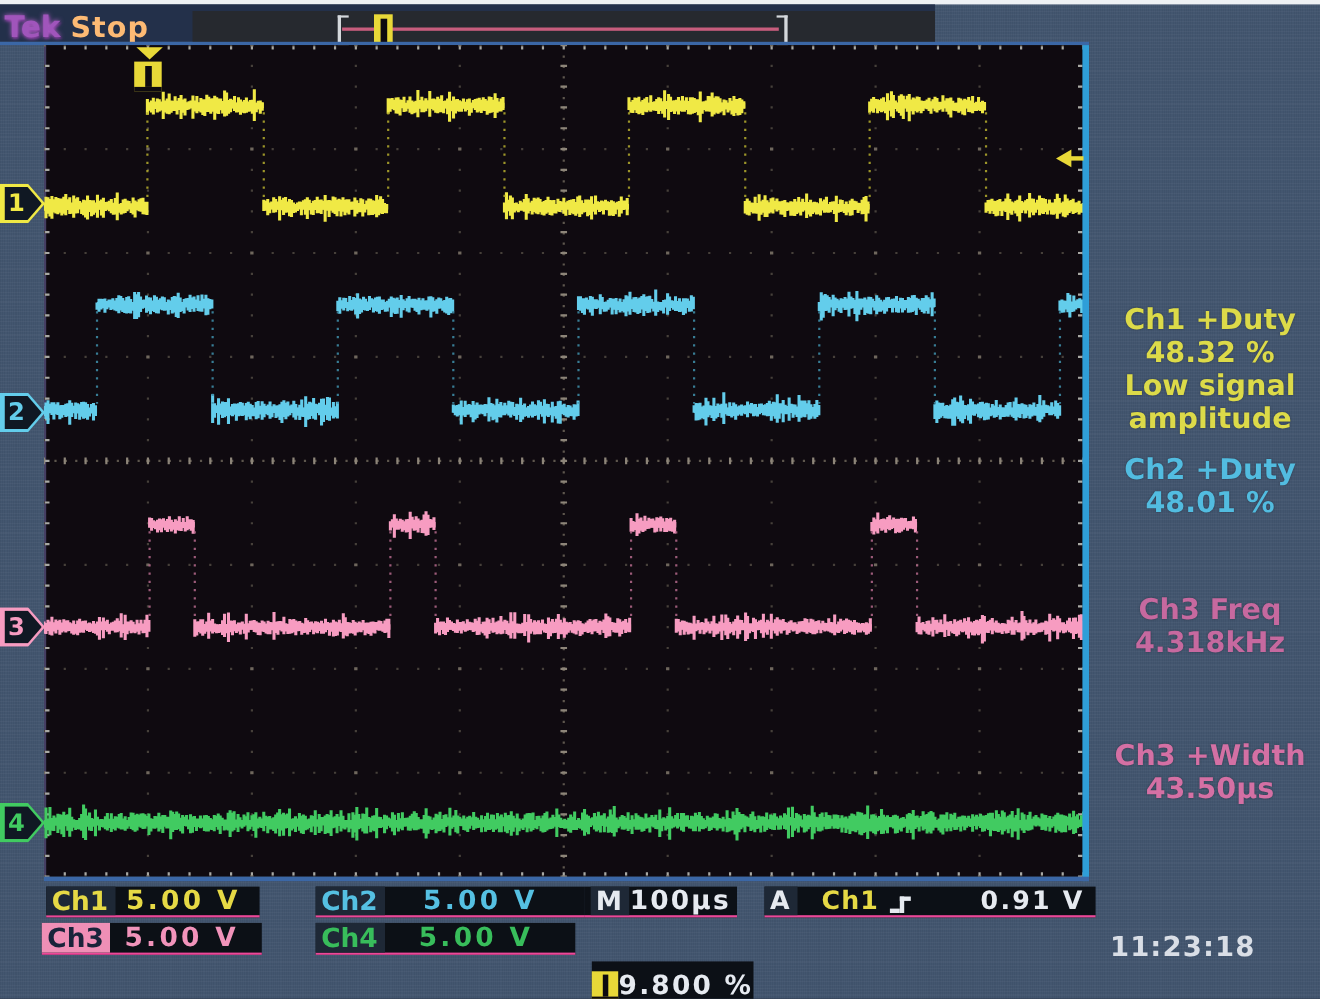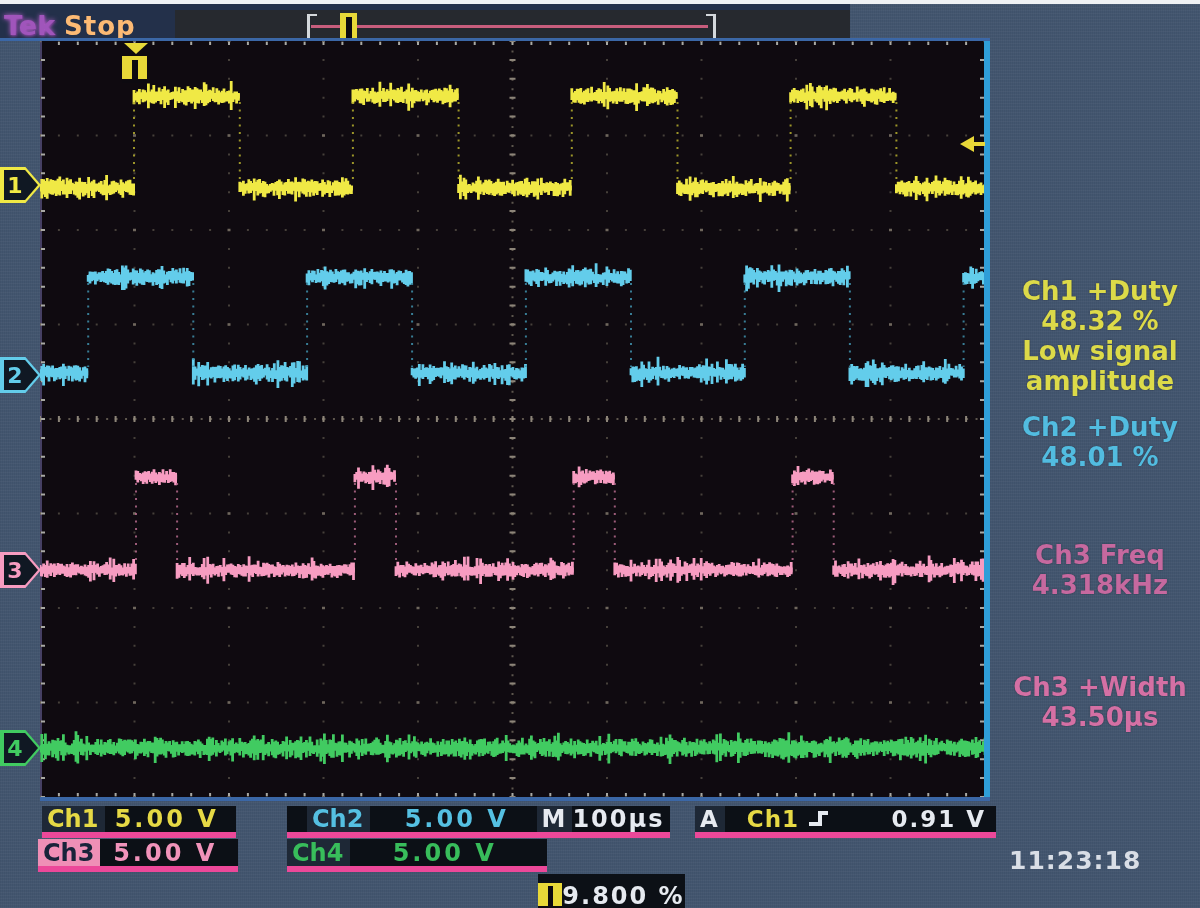--- a/index.html
+++ b/index.html
@@ -44,33 +44,33 @@
   .chmarker .inner{position:absolute;left:4px;top:3px;right:3px;bottom:3px;background:#101823;
                    clip-path:polygon(0 0,62% 0,100% 50%,62% 100%,0 100%);}
   .chmarker .digit{position:absolute;left:0;top:0;width:30px;height:36px;display:flex;
                    align-items:center;justify-content:center;font-size:22px;}
   
   .meas{left:995px;width:210px;text-align:center;font-size:26px;line-height:30px;
         letter-spacing:0px;text-shadow:0 0 2px rgba(0,0,0,.35);}
   #datetime{left:1009px;top:846px;width:191px;text-align:left;font-size:25px;line-height:30px;
             color:#d9dee6;letter-spacing:1px;}
   
-  .robox{background:#0c1016;display:flex;align-items:center;font-size:24px;
-         border-bottom:6px solid #ec4899;}
+  .robox{background:#0c1016;display:flex;align-items:flex-end;font-size:24px;
+         border-bottom:2px solid #ec4899;}
   .robox .lbl{flex:none;padding:0 7px 0 5px;background:#1e2836;height:100%;display:flex;align-items:center;}
   .robox .val{flex:1;text-align:center;letter-spacing:3px;padding-right:8px;}
   #ro-ch1{left:42px;top:806px;width:194px;height:26px;}
   #ro-ch2{left:287px;top:806px;width:244px;height:26px;}
   #ro-m{left:531px;top:806px;width:139px;height:26px;justify-content:center;}
   #ro-a{left:695px;top:806px;width:301px;height:26px;}
   #ro-ch3{left:38px;top:839px;width:200px;height:27px;}
-  #ro-ch4{left:287px;top:839px;width:260px;height:27px;}
+  #ro-ch4{left:287px;top:839px;width:236px;height:27px;}
   #ro-trig{left:538px;top:874px;width:147px;height:44px;border-bottom:none;align-items:center;}
   .c-yellow{color:#e6d945;}
-  .c-cyan{color:#55c0e2;margin-left:20px;}
+  .c-cyan{color:#55c0e2;}
   .c-pink{color:#f193ba;}
   .c-green{color:#38bd5b;}
   .c-white{color:#e6eaf0;}
   #ro-ch3 .tag{flex:none;background:#ef8fb6;color:#19233a;padding:0 6px 0 5px;height:100%;
                display:flex;align-items:center;}
   #ro-a{font-size:23px;}
   #ro-a .sp{flex:none;}
   
   #slope-icon{width:22px;height:18px;position:relative;flex:none;margin:0 14px 0 10px;}
   #slope-icon .lo{position:absolute;left:0;bottom:2px;width:9px;height:4px;background:#e6eaf0;}

